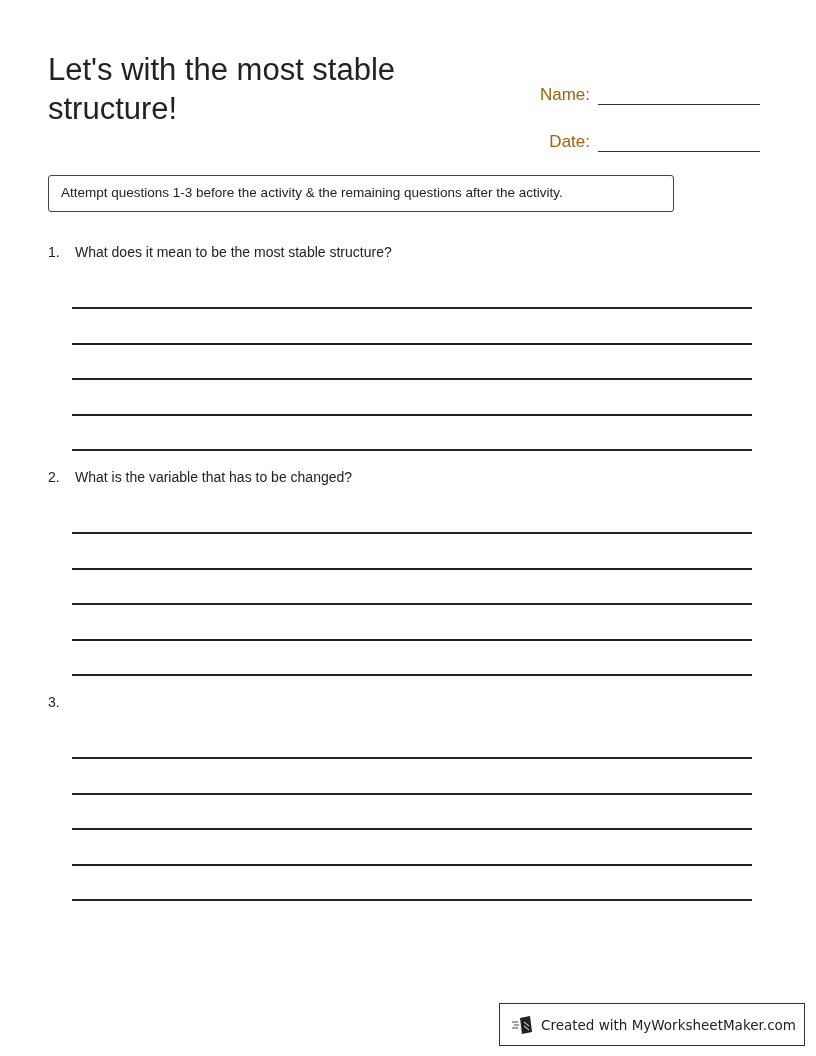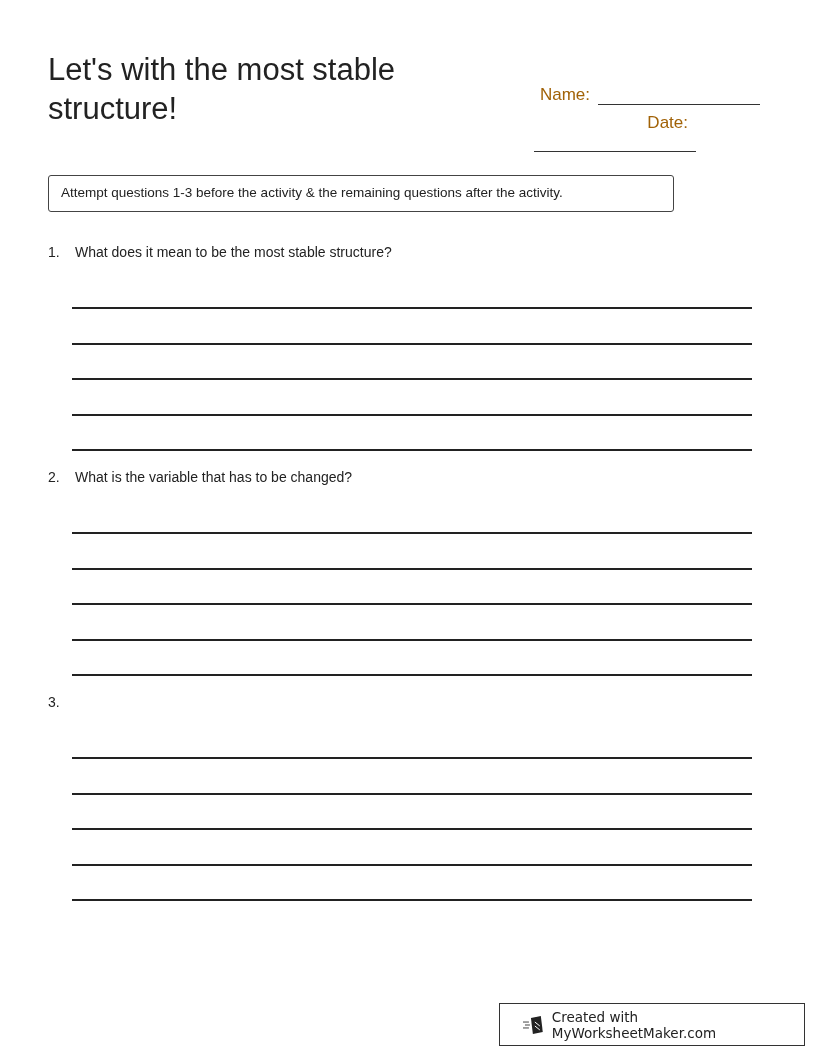--- a/index.html
+++ b/index.html
@@ -20,34 +20,34 @@
     font-size: 13.5px; padding: 9px 12px; color: #222;
   }
   .question { position: absolute; left: 48px; width: 720px; }
   .q-head { display: flex; font-size: 14px; color: #222; }
   .q-num { width: 27px; }
   .q-lines { margin-left: 24px; margin-top: 14px; }
   .answer-line { width: 680px; height: 35.4px; border-bottom: 2px solid #222; box-sizing: border-box; }
   .footer {
     position: absolute; left: 499px; top: 1003px; width: 306px; height: 43px;
     border: 1.5px solid #333; box-sizing: border-box; display: flex; align-items: center;
-    padding-left: 23px; font-family: "DejaVu Sans", sans-serif; font-size: 13.5px; color: #222;
+    padding-left: 12px; font-family: "DejaVu Sans", sans-serif; font-size: 13.5px; color: #222;
   }
   .footer svg { margin-right: 7px; }
 </style>
 </head>
 <body>
 
 <h1 class="title">Let's with the most stable structure!</h1>
 
 <div class="field" style="left:534px; top:53px;">
   <span class="field-label">Name:</span>
   <span class="field-line"></span>
 </div>
-<div class="field" style="left:534px; top:81px;flex-direction:column;">
+<div class="field" style="left:534px; top:100px;">
   <span class="field-label">Date:</span>
   <span class="field-line"></span>
 </div>
 
 <div class="instructions">Attempt questions 1-3 before the activity &amp; the remaining questions after the activity.</div>
 
 <div class="question" style="top:244px;">
   <div class="q-head">
     <span class="q-num">1.</span>
     <span>What does it mean to be the most stable structure?</span>

